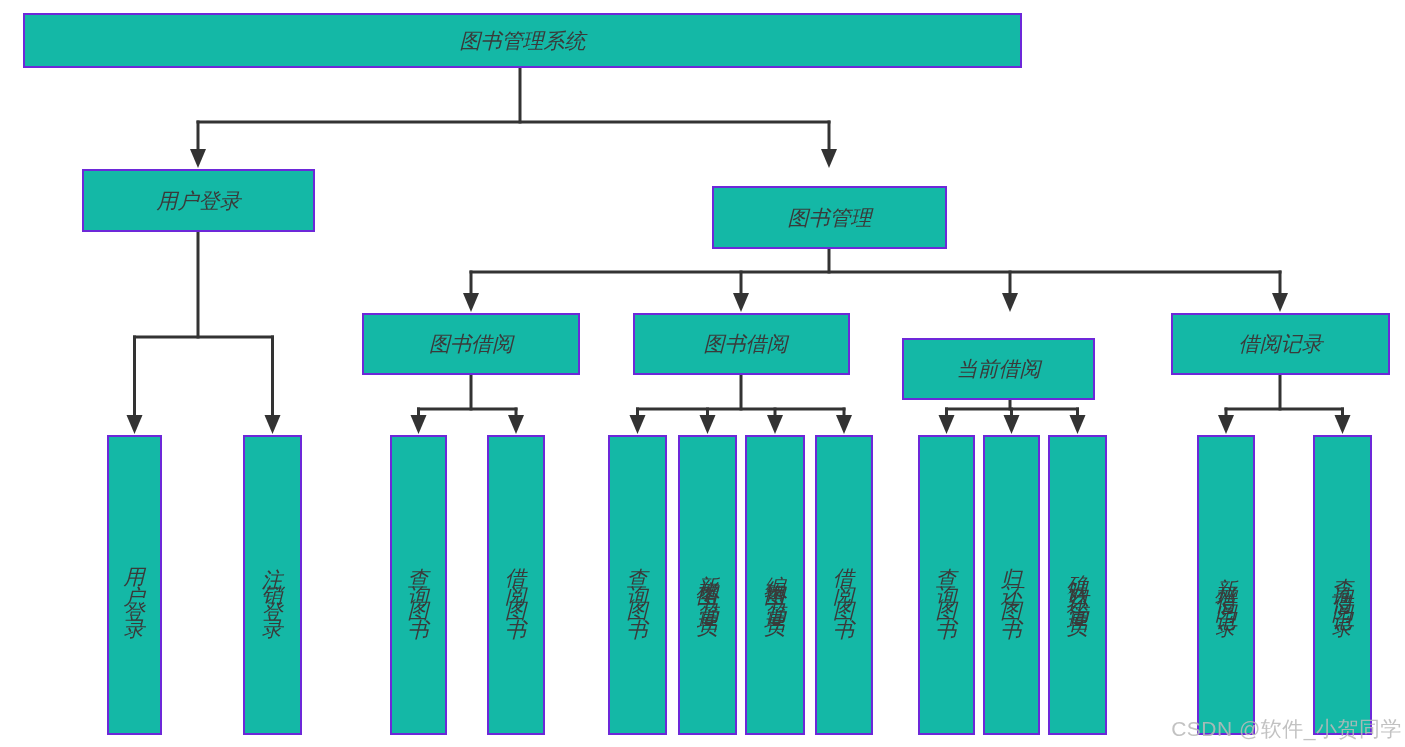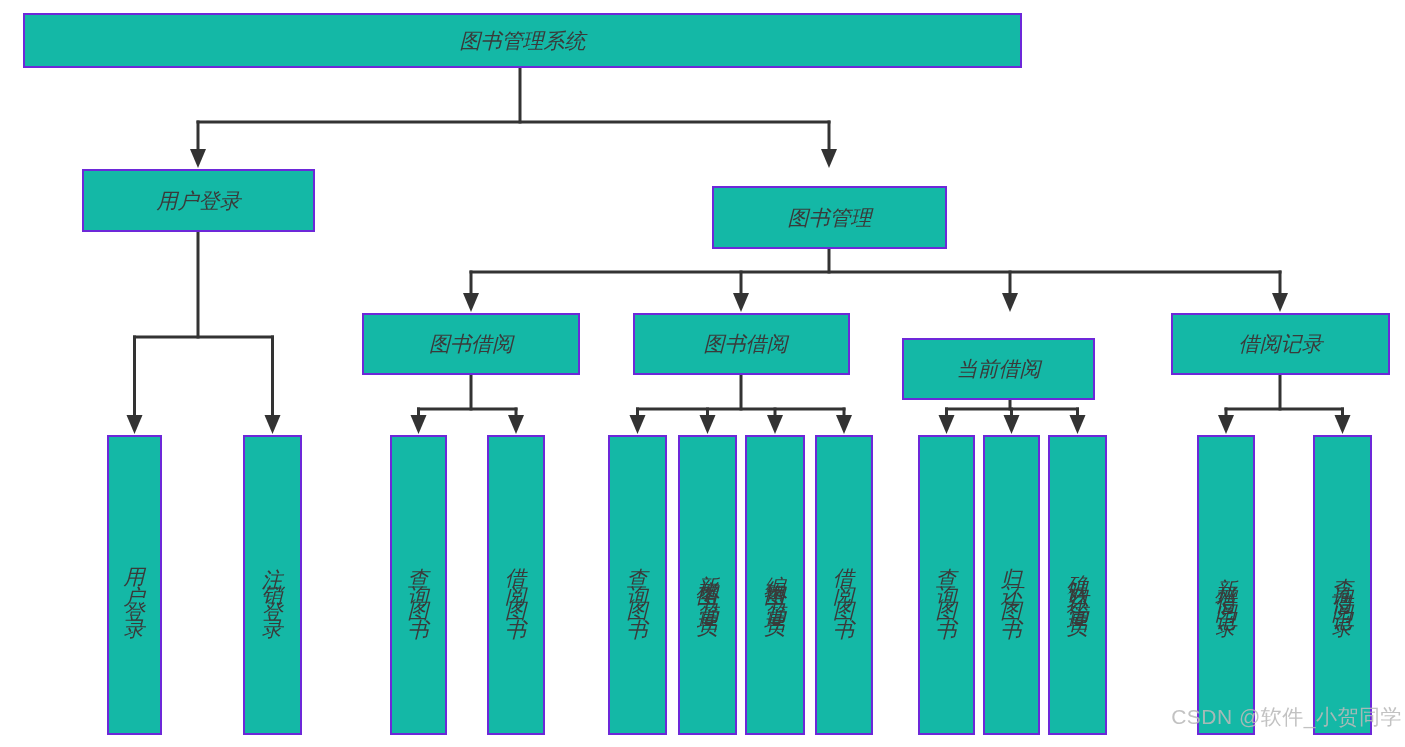--- a/index.html
+++ b/index.html
@@ -36,21 +36,21 @@
     writing-mode: vertical-rl;
     text-orientation: mixed;
     white-space: nowrap;
   }
   .sp-wide span  { letter-spacing: 17px; }
   .sp-mid span   { letter-spacing: 8px;  }
   .sp-tight span { letter-spacing: 6px;  }
   .watermark {
     position: absolute;
     right: 3px;
-    bottom: 16px;
+    bottom: 4px;
     font-size: 21px;
     color: rgba(185,185,185,0.88);
     z-index: 6;
     letter-spacing: 0.5px;
     white-space: nowrap;
   }
 </style>
 </head>
 <body>
 

